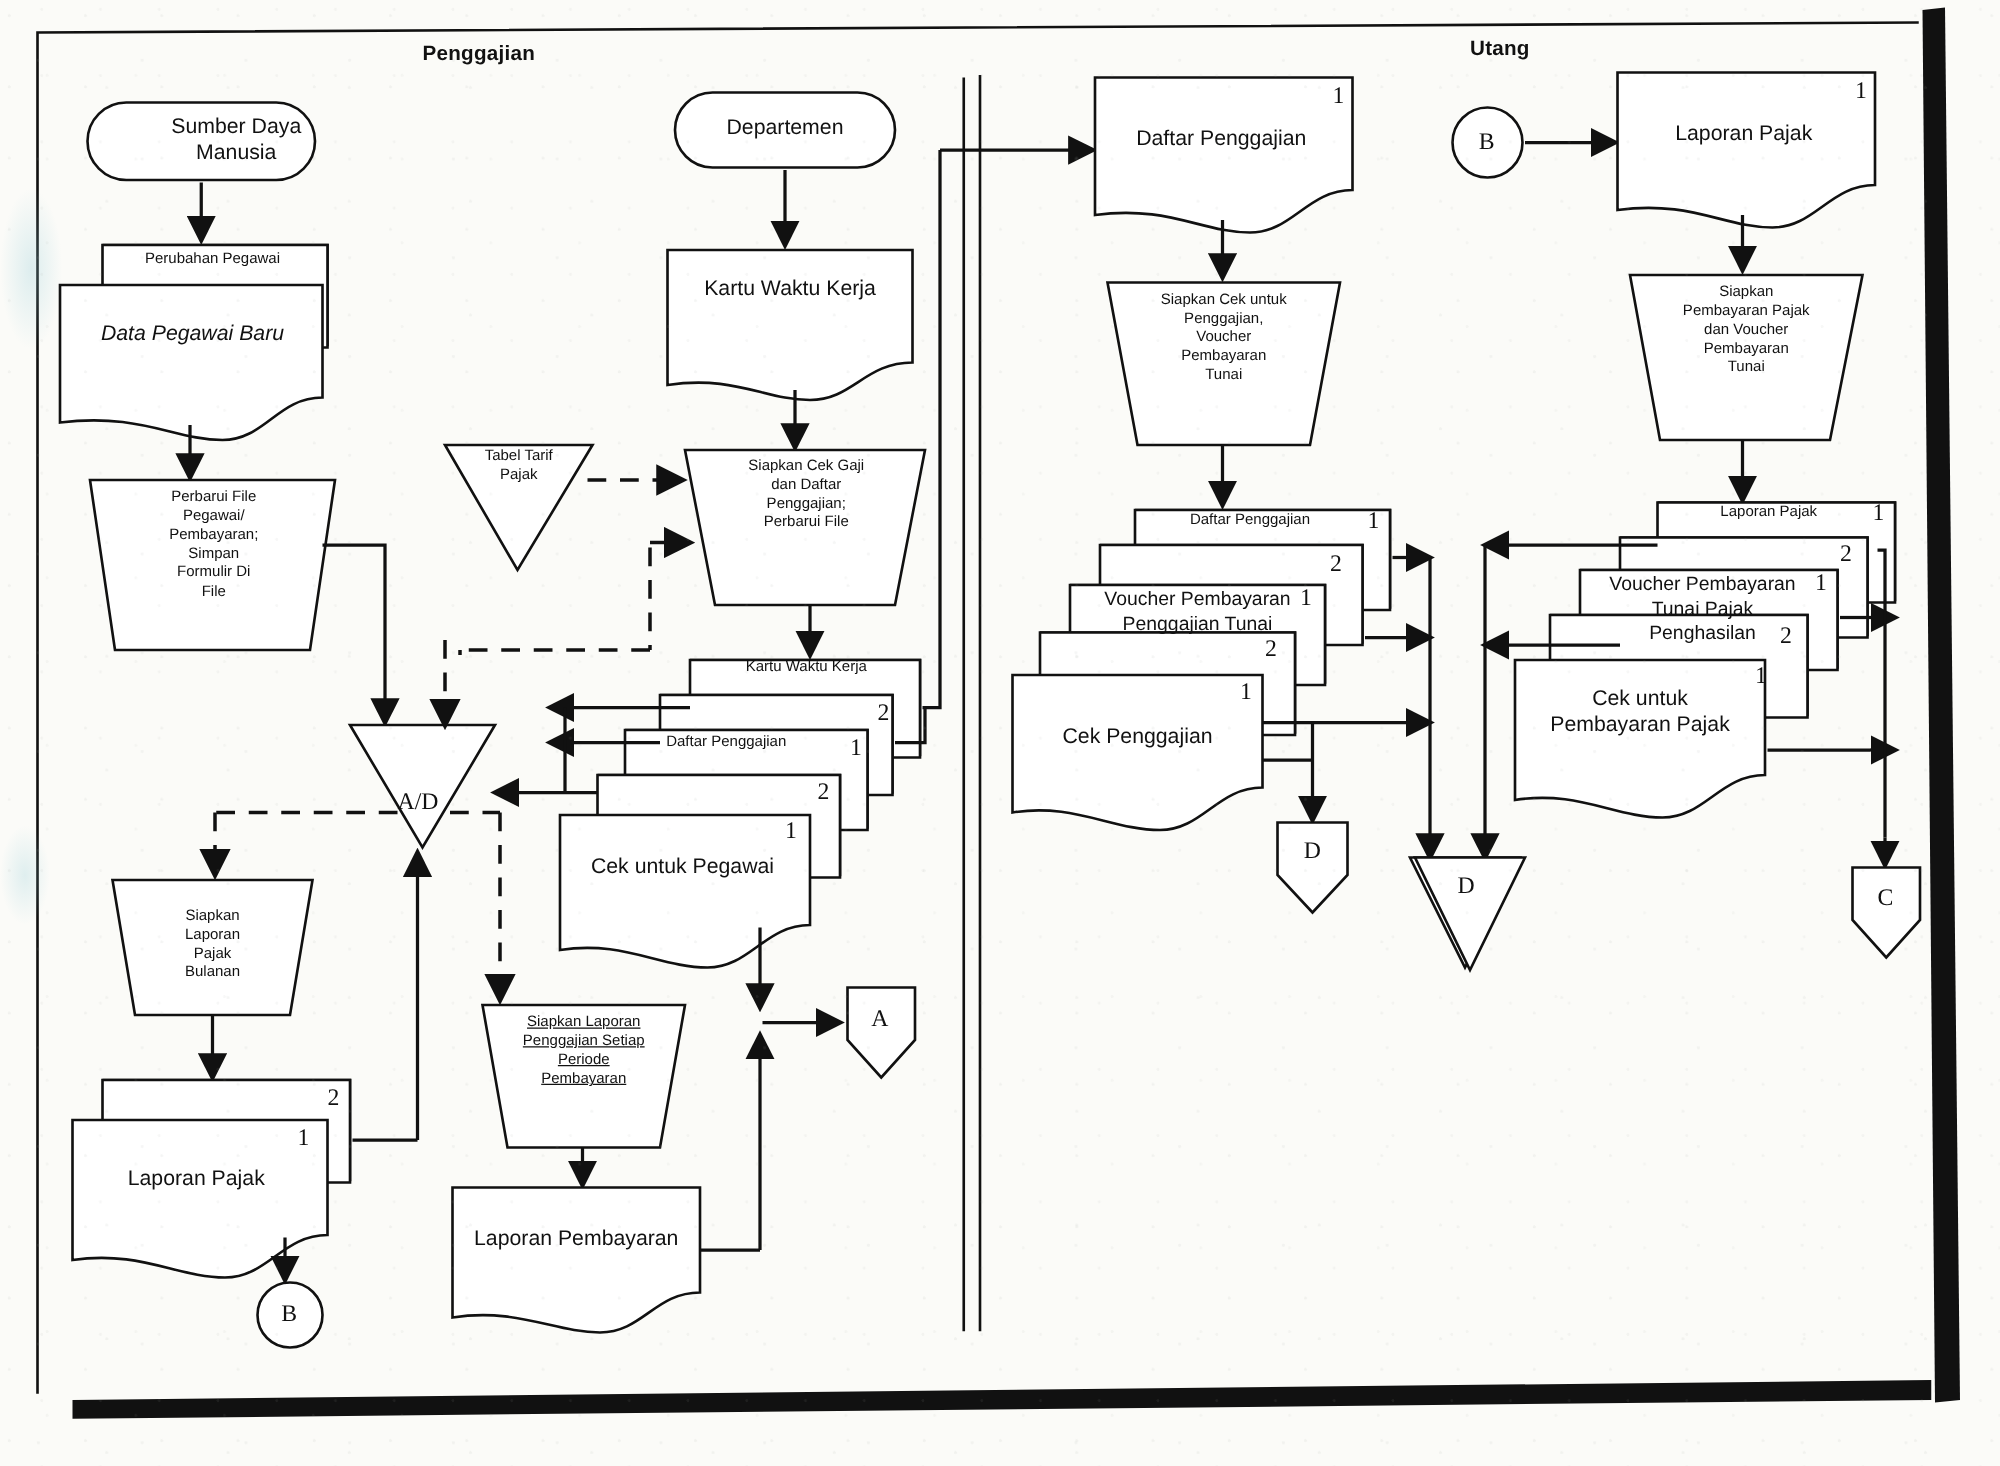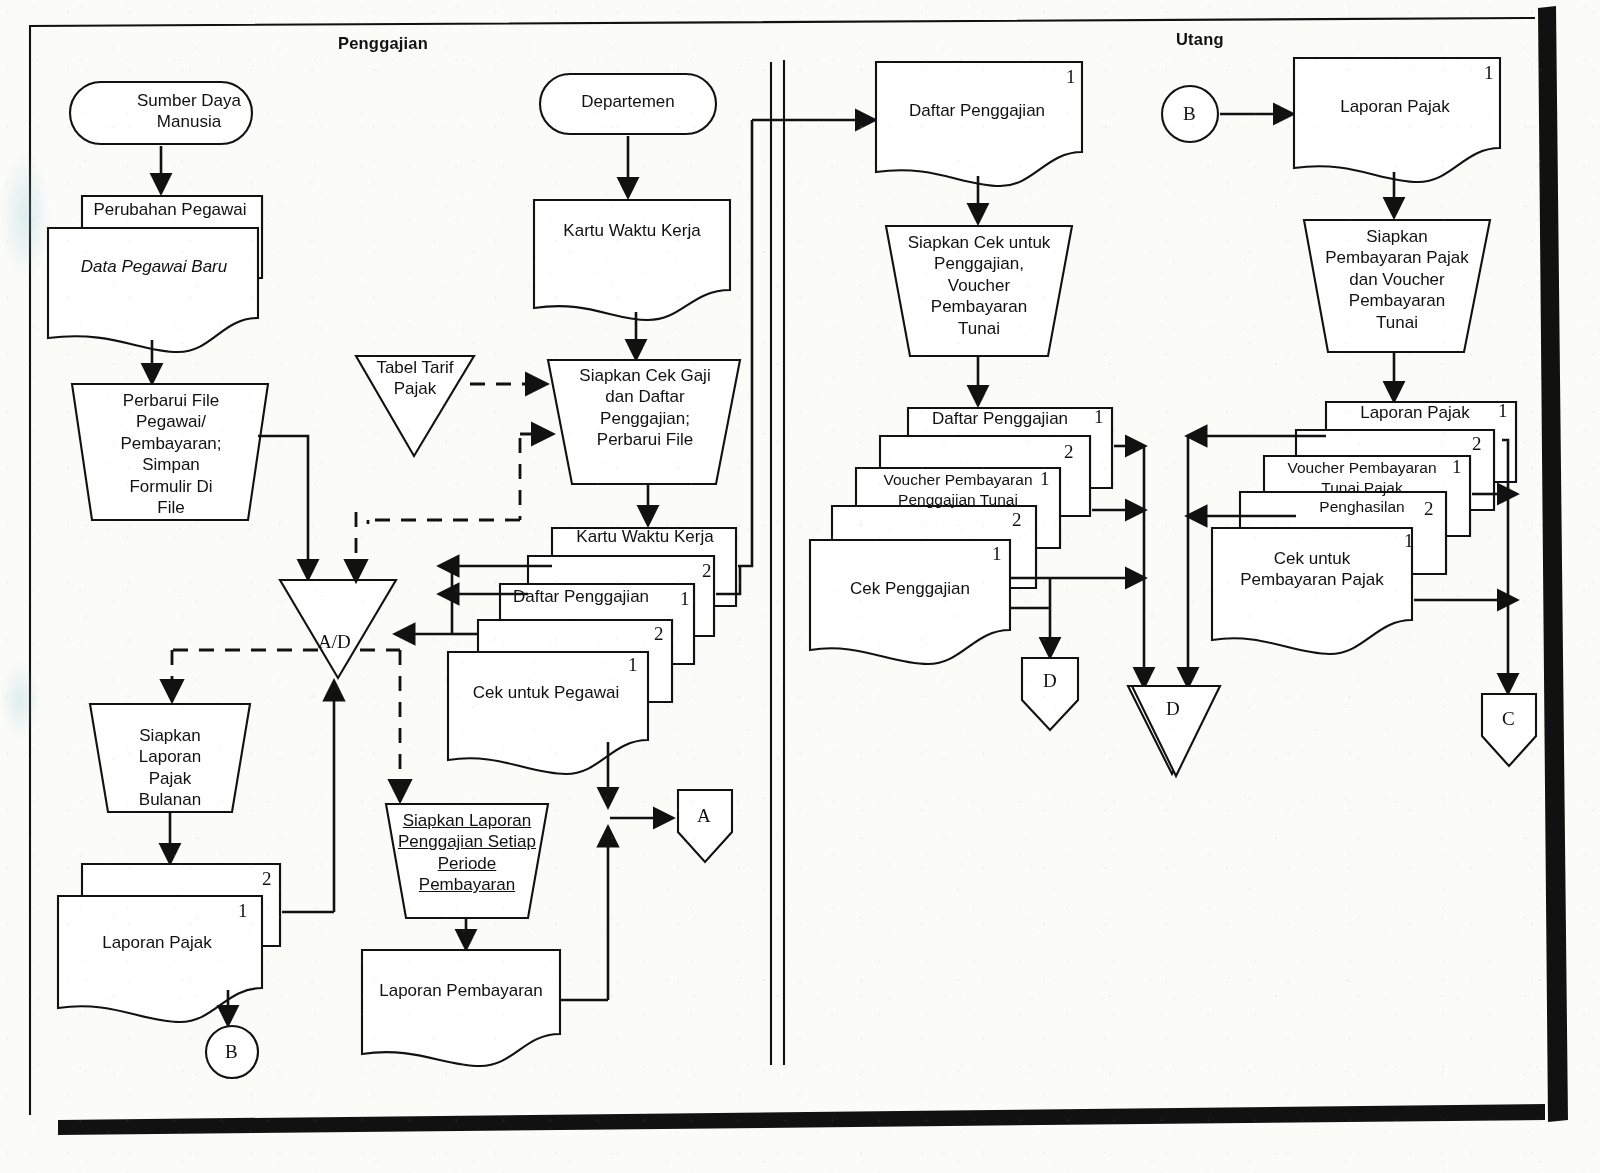--- a/index.html
+++ b/index.html
@@ -20,21 +20,21 @@
     background-size:61px 57px,83px 79px,47px 53px,97px 91px,71px 67px;}
   #tint{position:absolute;left:0;top:150px;width:50px;height:130px;pointer-events:none;
     background:radial-gradient(ellipse at center, rgba(150,205,215,.30), rgba(150,205,215,0) 70%);}
   #tint2{position:absolute;left:0;top:660px;width:40px;height:80px;pointer-events:none;
     background:radial-gradient(ellipse at center, rgba(150,205,215,.28), rgba(150,205,215,0) 70%);}
 
   svg#canvas{position:absolute;left:0;top:0;width:1600px;height:1173px;}
   .lbl{position:absolute;text-align:center;line-height:1.26;pointer-events:none;
        white-space:pre-line;}
   .t15{font-size:15.5px;}
-  .t16{font-size:17px;text-align:center;}
+  .t16{font-size:12px;text-align:center;}
   .t17{font-size:17px;}
   .num{position:absolute;font-size:19px;font-family:"Liberation Serif","DejaVu Serif",serif;}
   .hdr{position:absolute;font-size:16.5px;font-weight:bold;letter-spacing:.2px;}
   .legend{position:absolute;font-size:17px;line-height:1.55;white-space:pre-line;}
   .conn{position:absolute;font-size:19px;font-family:"Liberation Serif","DejaVu Serif",serif;}
 </style>
 </head>
 <body>
 
 <div id="page">

